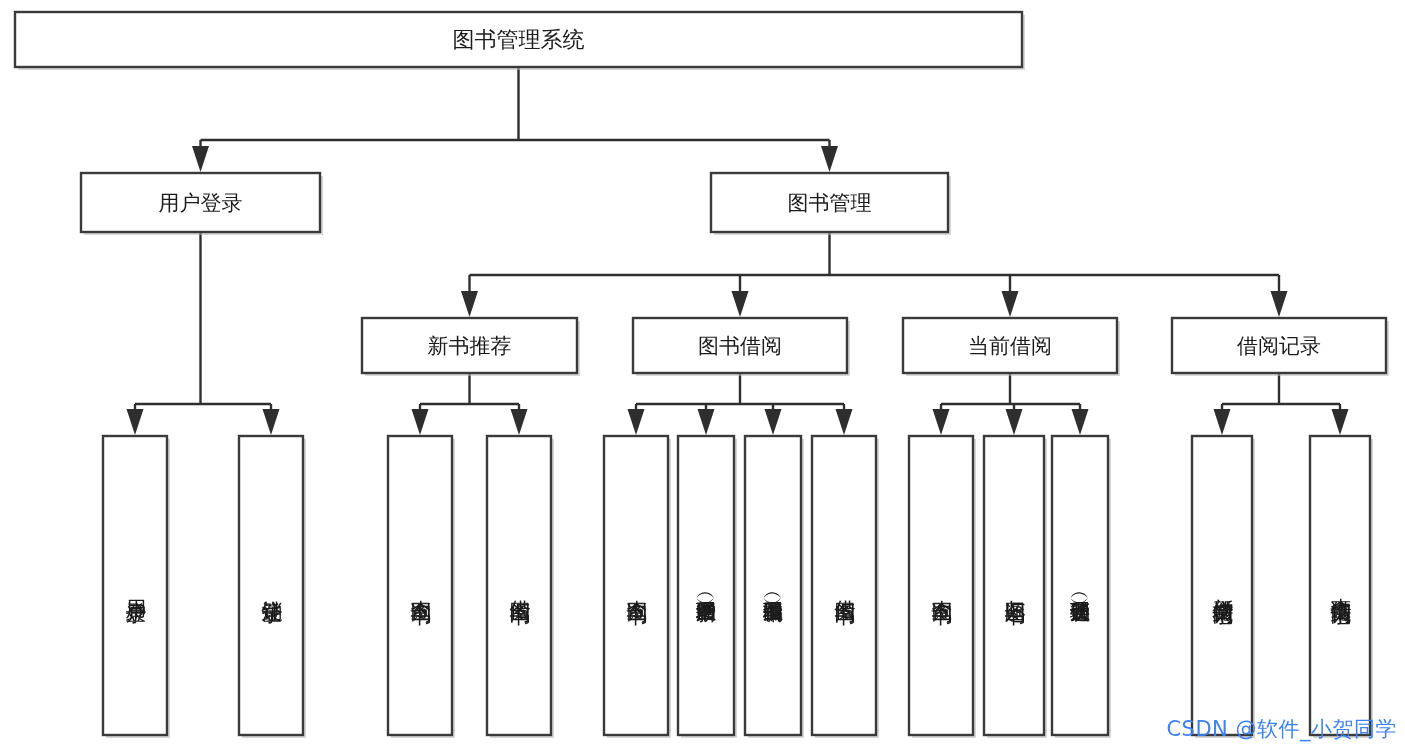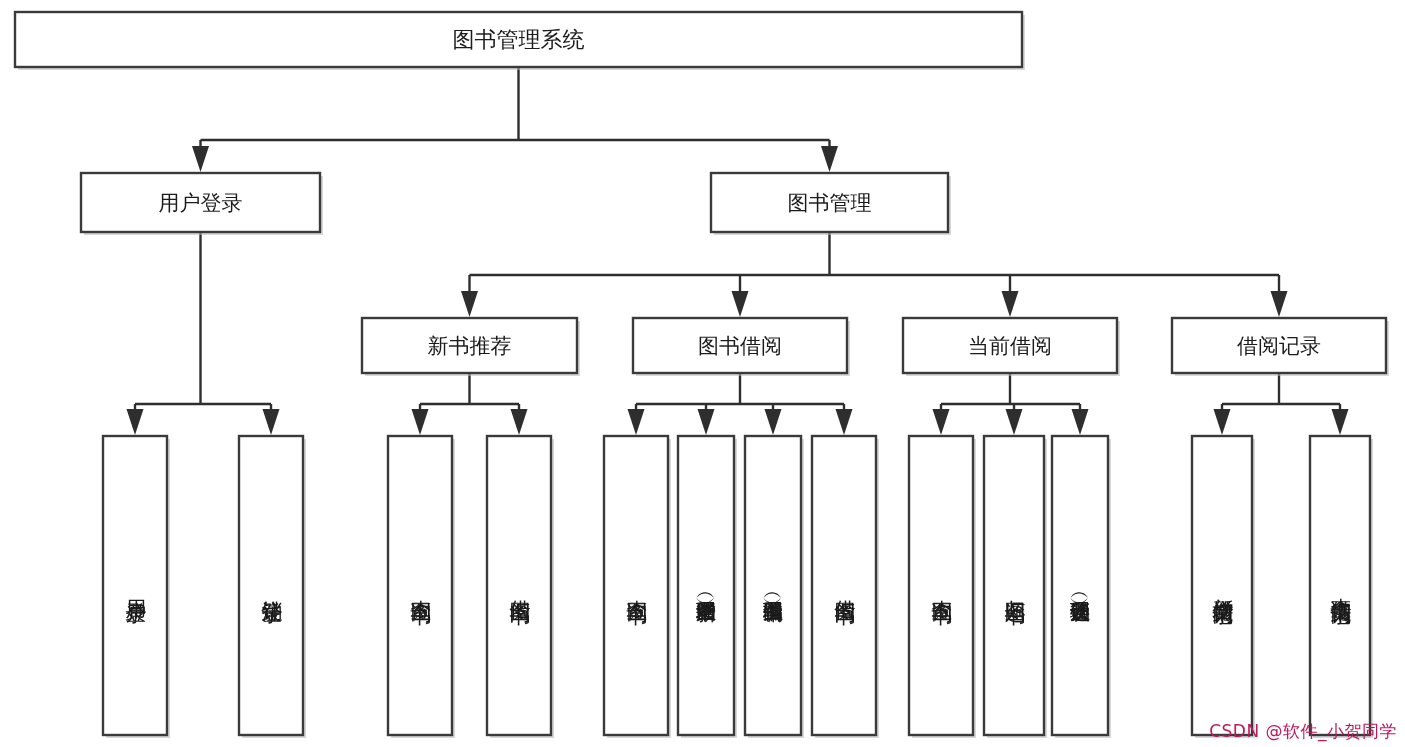--- a/index.html
+++ b/index.html
@@ -78,22 +78,22 @@
     color: #1b1b1b;
     letter-spacing: 1.5px;
     white-space: nowrap;
     text-align: center;
   }
   #watermark {
     position: absolute;
     right: 8px;
     bottom: 4px;
     font-family: "DejaVu Sans", "Liberation Sans", sans-serif;
-    font-size: 17px;
-    color: #be185d;
+    font-size: 21px;
+    color: #3b82f6;
     letter-spacing: 0.5px;
     white-space: nowrap;
   }
 </style>
 </head>
 <body>
 
 <div id="diagram-root">
 
   <svg id="flow-svg" viewBox="0 0 1405 747" xmlns="http://www.w3.org/2000/svg">

